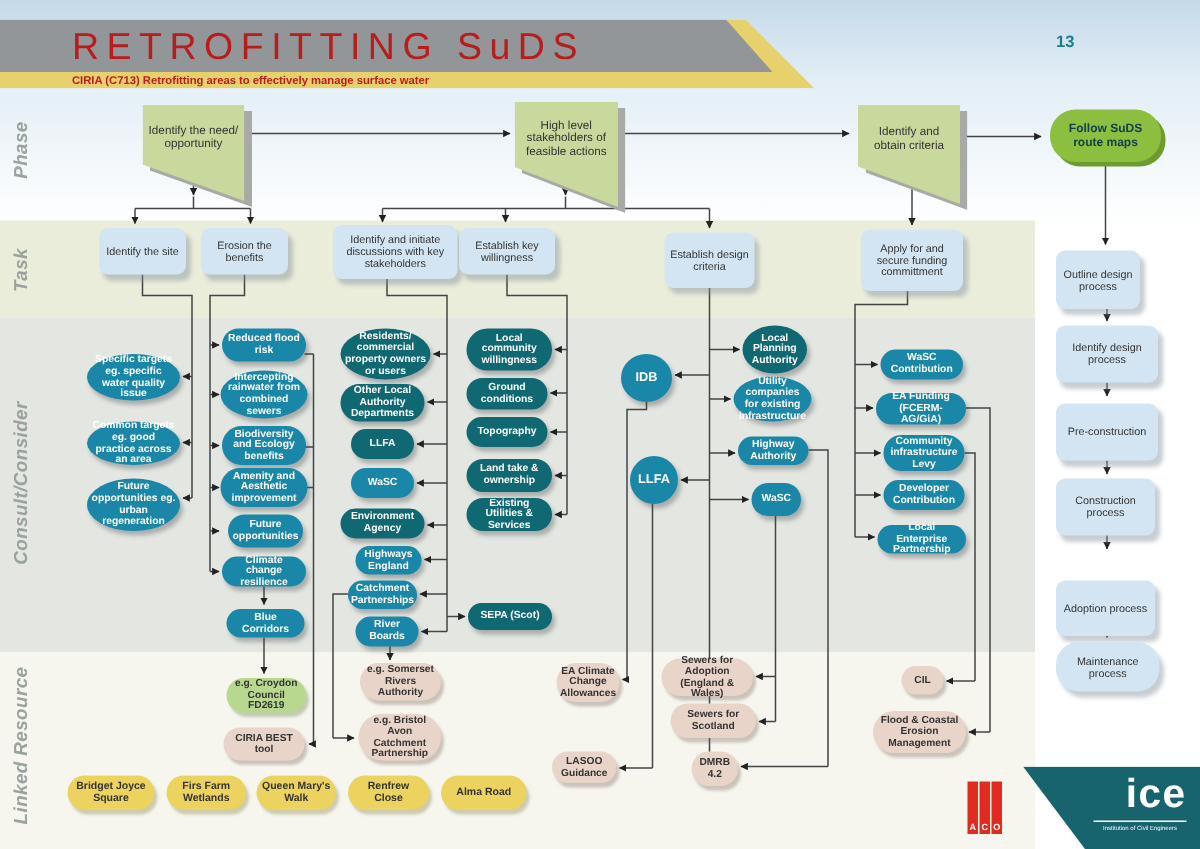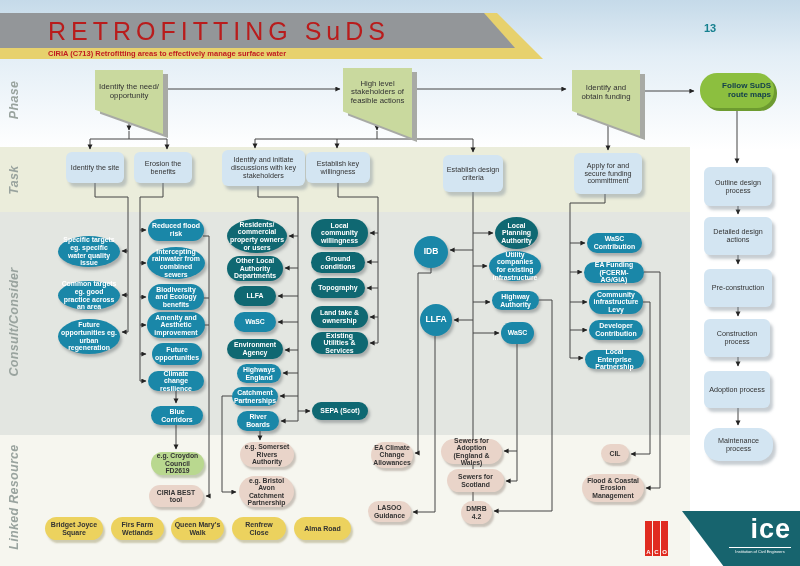--- a/index.html
+++ b/index.html
@@ -33,21 +33,21 @@
   #nodes{position:absolute;left:0;top:0;width:800px;height:566px;z-index:2;}
   .node{position:absolute;display:flex;align-items:center;justify-content:center;
     text-align:center;line-height:1.1;box-sizing:border-box;padding:2px 3px;}
   .t-phase{padding:0;}
   .t-phase::before{content:"";position:absolute;inset:0;transform:translate(5px,4px);
     background:#a8aaa5;clip-path:polygon(0 0,100% 0,100% 100%,0 62%);}
   .t-phase::after{content:"";position:absolute;inset:0;background:#c9d99e;
     clip-path:polygon(0 0,100% 0,100% 100%,0 62%);}
   .t-phase span{position:relative;z-index:1;font-size:7.8px;color:#333;padding:5px 3px 26px 3px;}
   .t-goal{background:#8cbf3f;border-radius:17px;box-shadow:3px 3px 0 #6d9b30;
-    color:#14404c;font-weight:700;font-size:8px;text-align:right;}
+    color:#14404c;font-weight:700;font-size:8px;}
   .t-task,.t-process{background:#d3e5f2;border-radius:6px;color:#333;font-size:7.2px;
     box-shadow:3px 4px 3px rgba(130,145,155,.45);}
   .t-teal,.t-dark,.t-circle{color:#fff;font-weight:700;font-size:6.9px;
     border-radius:50px;box-shadow:2px 3px 3px rgba(60,70,75,.35);}
   .t-teal{background:#1a87a8;}
   .t-dark{background:#0f6872;}
   .t-circle{background:#1a87a8;border-radius:50%;font-size:8.5px;}
   .ell{border-radius:50%;}
   .t-tan,.t-green,.t-yellow{color:#333;font-weight:600;font-size:6.8px;border-radius:50px;}
   .t-tan{background:#e9d4c9;box-shadow:2px 3px 2px rgba(120,100,90,.35);}
@@ -164,21 +164,21 @@
 </svg>
 
 <div id="nodes">
     <div class="node t-phase" style="left: 95px; top: 70px; width: 68px; height: 64px;">
       <span>Identify the need/ opportunity</span>
     </div>
     <div class="node t-phase" style="left: 343px; top: 68px; width: 69px; height: 70px;">
       <span>High level stakeholders of feasible actions</span>
     </div>
     <div class="node t-phase" style="left: 572px; top: 70px; width: 68px; height: 66px;">
-      <span>Identify and obtain funding</span>
+      <span>Identify and obtain criteria</span>
     </div>
     <div class="node t-goal" style="left: 700px; top: 73px; width: 74px; height: 35px;">
       <span>Follow SuDS route maps</span>
     </div>
     <div class="node t-task" style="left: 66px; top: 152px; width: 58px; height: 31px;">
       <span>Identify the site</span>
     </div>
     <div class="node t-task" style="left: 134px; top: 152px; width: 58px; height: 31px;">
       <span>Erosion the benefits</span>
     </div>
@@ -187,33 +187,33 @@
     </div>
     <div class="node t-task" style="left: 306px; top: 152px; width: 64px; height: 31px;">
       <span>Establish key willingness</span>
     </div>
     <div class="node t-task" style="left: 443px; top: 155px; width: 60px; height: 37px;">
       <span>Establish design criteria</span>
     </div>
     <div class="node t-task" style="left: 574px; top: 153px; width: 68px; height: 41px;">
       <span>Apply for and secure funding committment</span>
     </div>
-    <div class="node t-process" style="left: 704px; top: 167px; width: 68px; height: 39px;">
+    <div class="node t-process" style="left: 704px; top: 167px; width: 56px; height: 39px;">
       <span>Outline design process</span>
     </div>
     <div class="node t-process" style="left: 704px; top: 217px; width: 68px; height: 38px;">
-      <span>Detailed design actions</span>
+      <span>Identify design process</span>
     </div>
     <div class="node t-process" style="left: 704px; top: 269px; width: 68px; height: 38px;">
       <span>Pre-construction</span>
     </div>
     <div class="node t-process" style="left: 704px; top: 319px; width: 66px; height: 38px; justify-content: center;">
       <span>Construction process</span>
     </div>
-    <div class="node t-process" style="left: 704px; top: 371px; width: 66px; height: 37px;">
+    <div class="node t-process" style="left: 704px; top: 387px; width: 66px; height: 37px;">
       <span>Adoption process</span>
     </div>
     <div class="node t-process" style="left: 704px; top: 428px; width: 69px; height: 33px; border-radius: 15px;">
       <span>Maintenance process</span>
     </div>
     <div class="node t-teal ell" style="left: 58px; top: 236px; width: 62px; height: 31px;">
       <span>Specific targets eg. specific water quality issue</span>
     </div>
     <div class="node t-teal ell" style="left: 58px; top: 281px; width: 62px; height: 29px;">
       <span>Common targets eg. good practice across an area</span>

